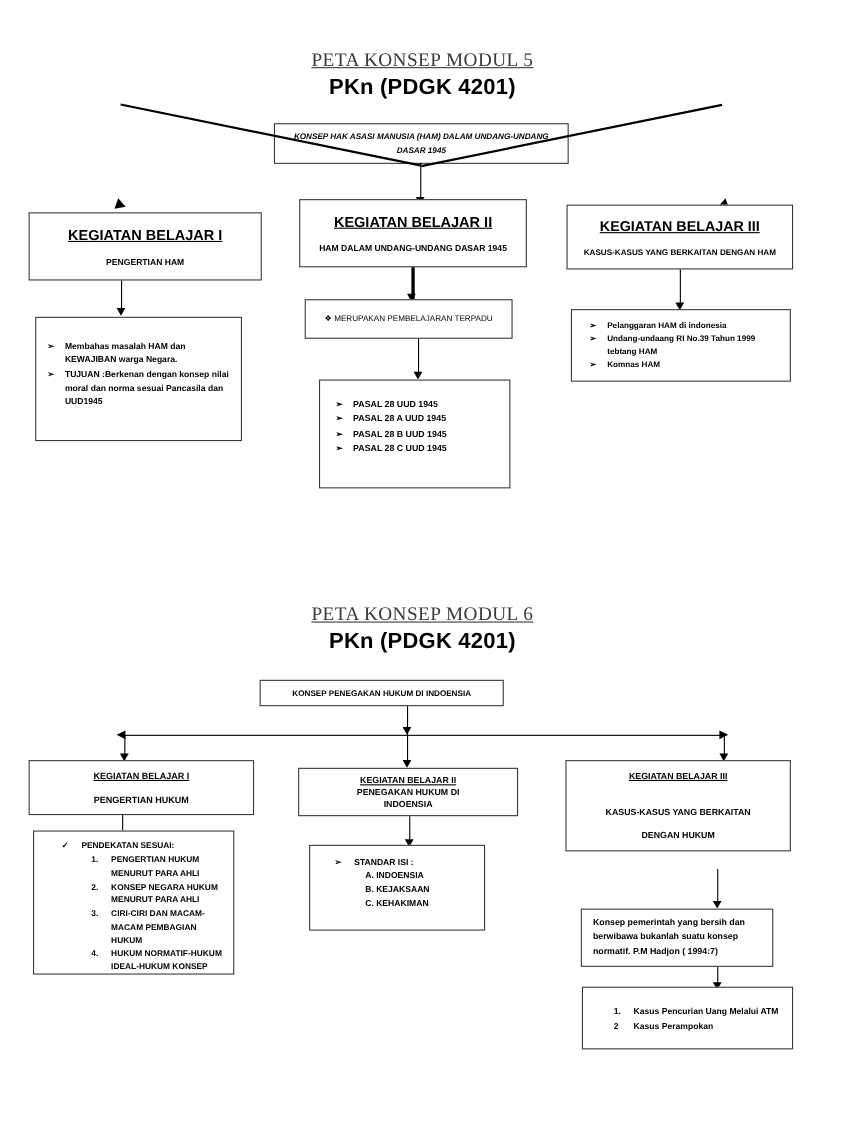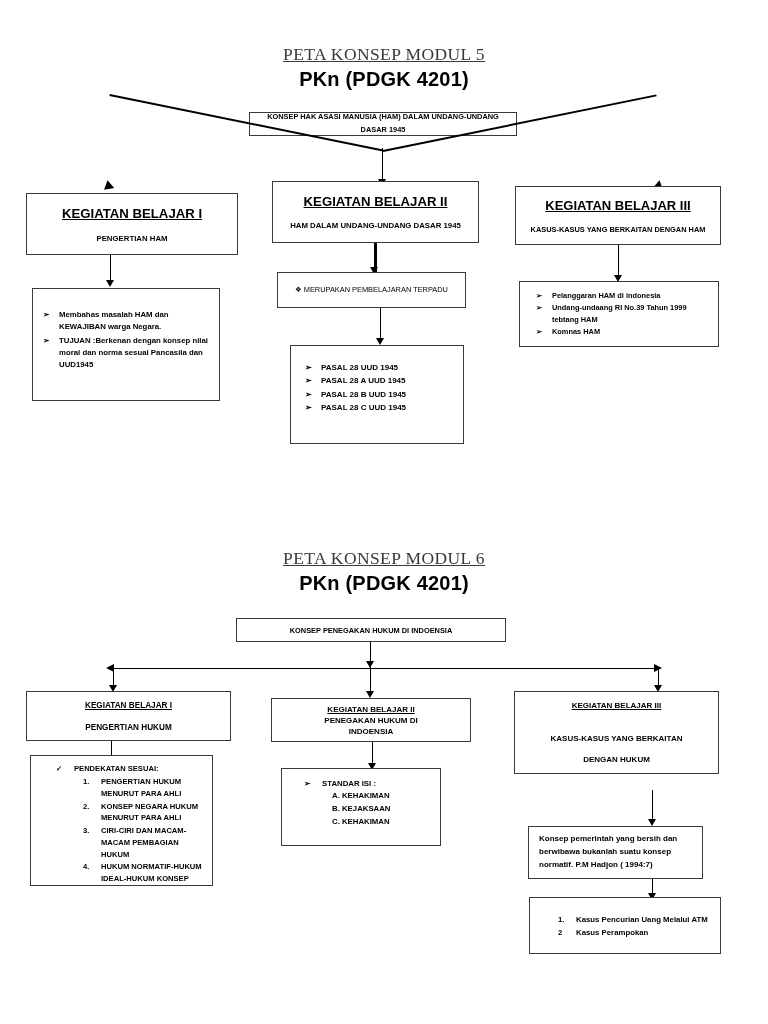--- a/index.html
+++ b/index.html
@@ -140,21 +140,21 @@
 </head>
 <body>
 
 <div class="page">
 
   <div class="title-block" style="top:44px;">
     <div class="title-main">PETA KONSEP MODUL 5</div>
     <div class="title-sub">PKn (PDGK 4201)</div>
   </div>
 
-  <div class="box" style="left:249px; top:112px; width:268px; height:24px; padding:3px 8px;">
+  <div class="box" style="left:249px; top:112px; width:268px; height:37px; padding:3px 8px;font-style:italic;">
     <div style="font-size:7.4px; font-weight:bold; line-height:1.7;">KONSEP HAK ASASI MANUSIA  (HAM) DALAM UNDANG-UNDANG DASAR 1945</div>
   </div>
 
   <div class="vline" style="left:382px; top:148px; height:33px;"></div>
   <div class="arrow-down" style="left:378px; top:179px;"></div>
 
   <div class="diag" style="left:383px; top:150px; width:279px; transform:rotate(191.5deg);"></div>
   <div class="arrow-diag" style="left:105px; top:182px; transform:rotate(-70deg);"></div>
 
   <div class="diag" style="left:383px; top:150px; width:279px; transform:rotate(-11.5deg);"></div>
@@ -239,21 +239,21 @@
         <span>Komnas HAM</span>
       </li>
     </ul>
   </div>
 
   <div class="title-block" style="top:548px;">
     <div class="title-main">PETA KONSEP MODUL 6</div>
     <div class="title-sub">PKn (PDGK 4201)</div>
   </div>
 
-  <div class="box" style="left:236px; top:618px; width:270px; height:24px; padding:2px 8px;">
+  <div class="box" style="left:236px; top:618px; width:222px; height:24px; padding:2px 8px;">
     <div style="font-size:7.4px; font-weight:bold;">KONSEP PENEGAKAN HUKUM DI INDOENSIA</div>
   </div>
 
   <div class="vline" style="left:370px; top:642px; height:26px;"></div>
   <div class="arrow-down" style="left:366px; top:661px;"></div>
 
   <div class="hline" style="left:113px; top:668px; width:545px;"></div>
   <div class="arrow-left" style="left:106px; top:664px;"></div>
   <div class="arrow-right" style="left:654px; top:664px;"></div>
 
@@ -303,21 +303,21 @@
   </div>
   <div class="vline" style="left:372px; top:742px; height:24px;"></div>
   <div class="arrow-down" style="left:368px; top:763px;"></div>
 
   <div class="box left-align" style="left:281px; top:768px; width:160px; height:78px; padding:10px 6px 6px 22px;">
     <div style="font-size:7.8px; font-weight:bold; position:relative; padding-left:18px;">
       <span style="position:absolute; left:0; top:0;">➢</span>
       <span>STANDAR  ISI :</span>
     </div>
     <ul class="blist" style="font-size:7.8px; margin-top:2px; padding-left:28px;">
-      <li>A.   KEHAKIMAN</li>
+      <li>A.   INDOENSIA</li>
       <li>B.   KEJAKSAAN</li>
       <li>C.   KEHAKIMAN</li>
     </ul>
   </div>
 
   <div class="box" style="left:514px; top:691px; width:205px; height:83px;">
     <div class="hdr" style="font-size:8px;">KEGIATAN BELAJAR III</div>
     <div class="sub" style="font-size:8px; margin-top:24px;">KASUS-KASUS YANG BERKAITAN</div>
     <div class="sub" style="font-size:8px; margin-top:12px;">DENGAN HUKUM</div>
   </div>

